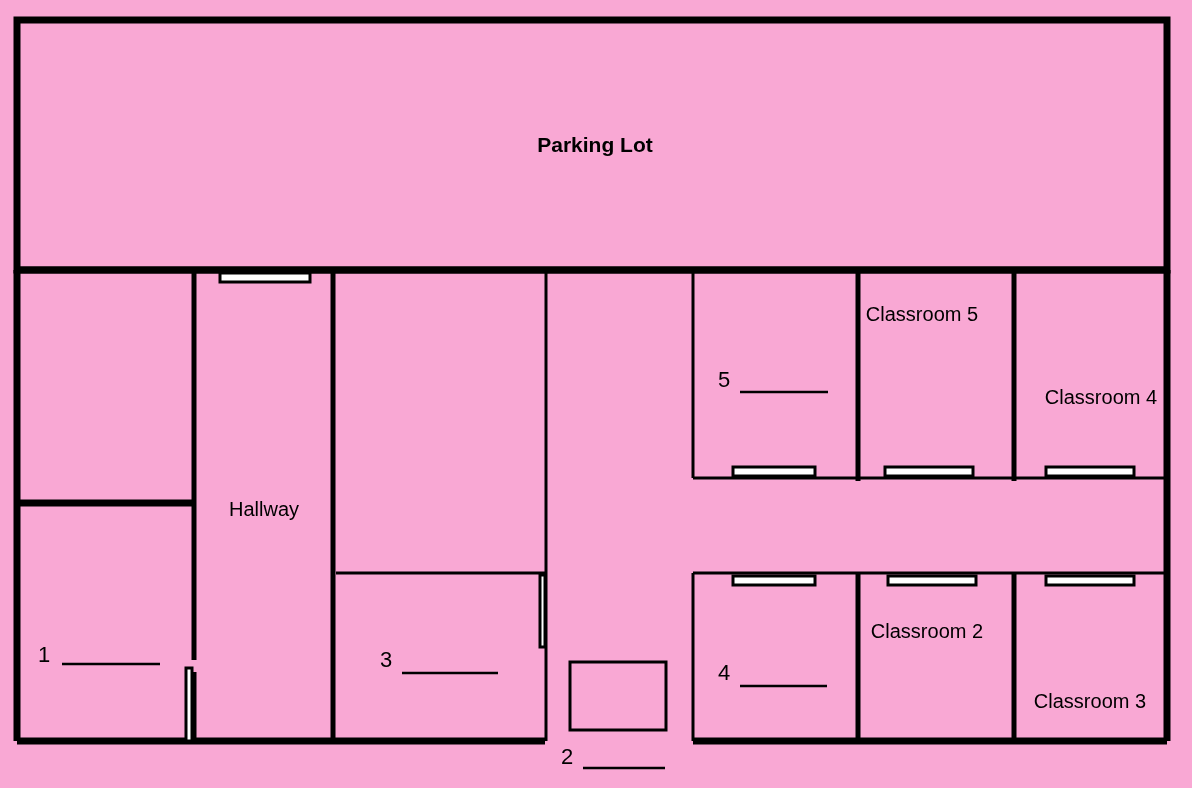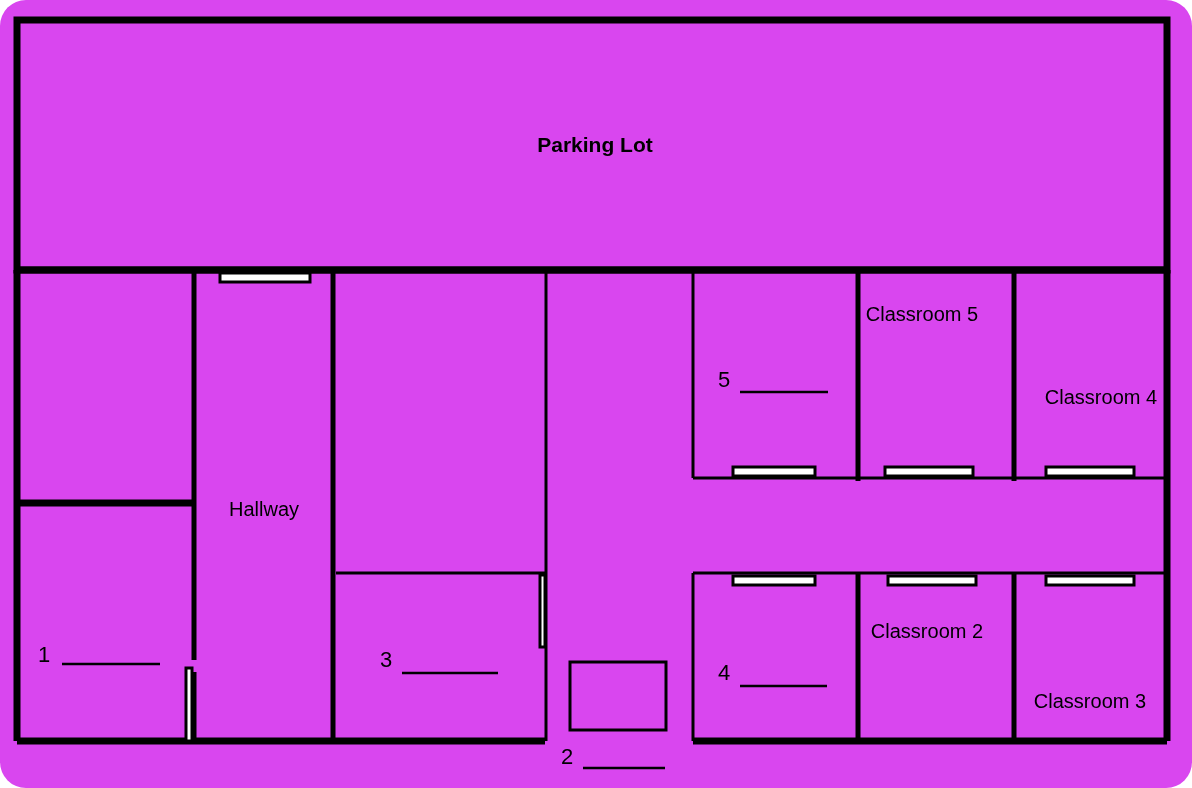--- a/index.html
+++ b/index.html
@@ -11,22 +11,21 @@
   body {
     width: 1192px;
     height: 788px;
     font-family: "Liberation Sans", sans-serif;
     overflow: hidden;
   }
   #floorplan-root {
     position: relative;
     width: 1192px;
     height: 788px;
-    background: #d946ef;
-    border-radius: 26px;
+    background: #f9a8d4;
   }
   svg.plan {
     display: block;
     width: 1192px;
     height: 788px;
   }
   .wall-thick {
     stroke: #000000;
     stroke-width: 7;
     fill: none;

